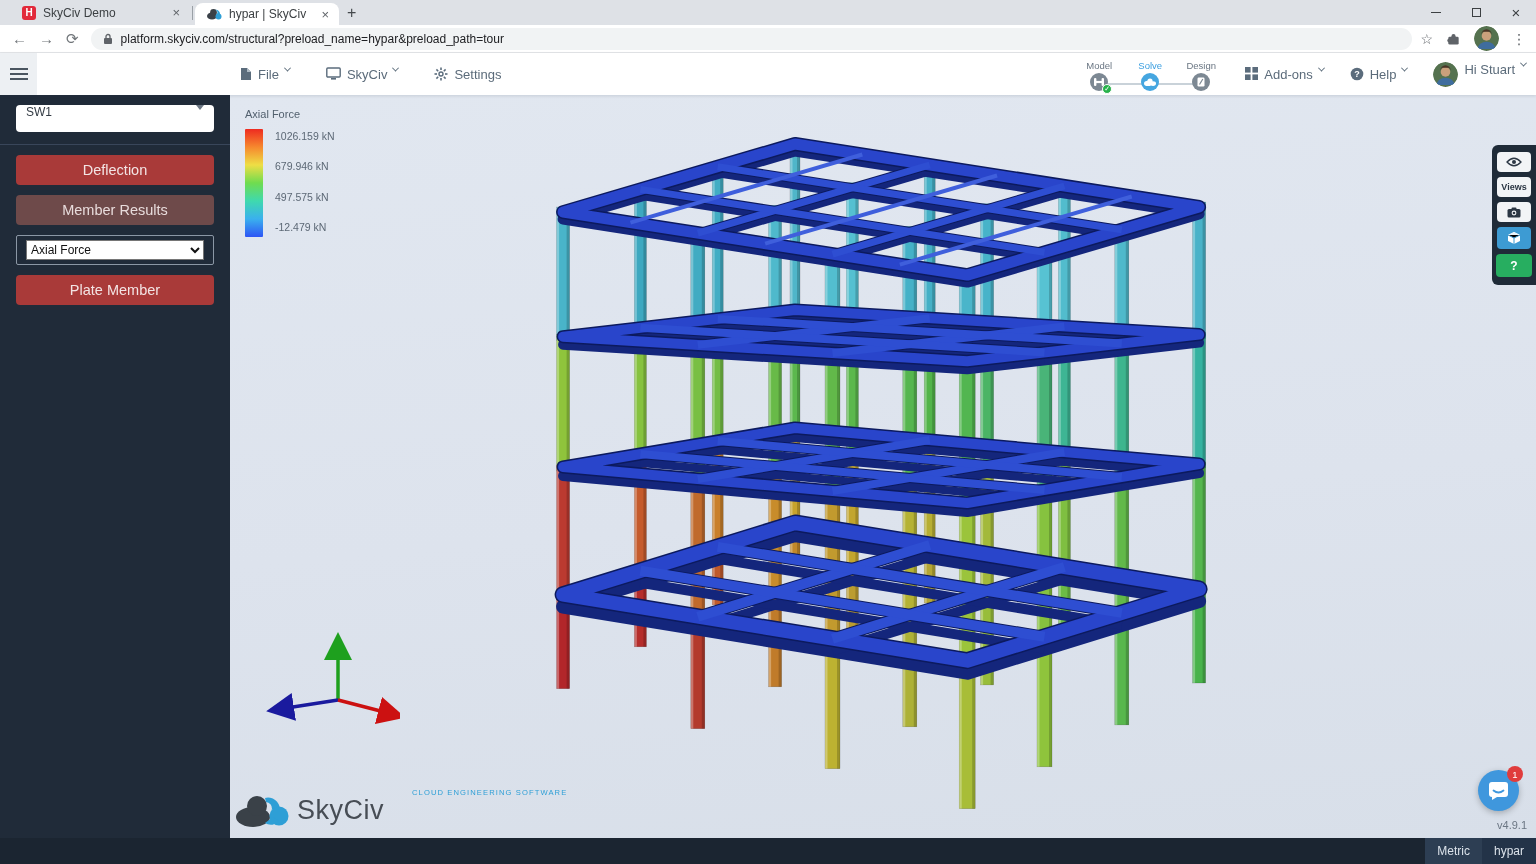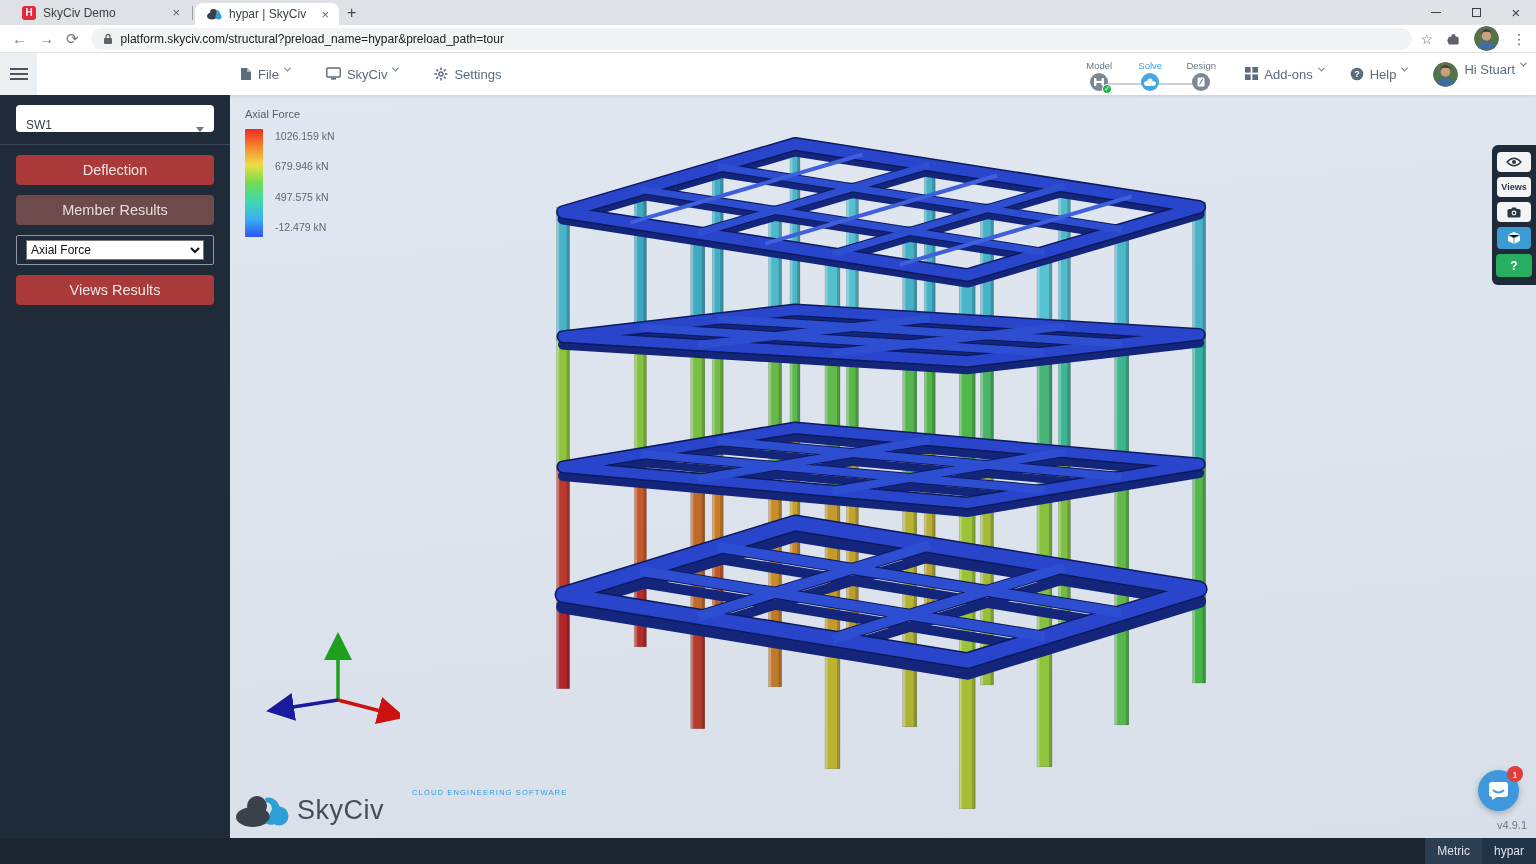--- a/index.html
+++ b/index.html
@@ -44,21 +44,21 @@
   .step .lbl { font-size:9.5px; color:#6a7683; margin-bottom:2px; }
   .step.active .lbl { color:#3b9fe0; }
   .step .circ { position:relative; width:18px; height:18px; border-radius:50%; background:#7c8893; display:flex; align-items:center; justify-content:center; }
   .step.active .circ { background:#45a6e0; }
   .badge-check { position:absolute; right:-4px; bottom:-3px; width:10px; height:10px; border-radius:50%; background:#27b24a; color:#fff; font-size:7px; display:flex; align-items:center; justify-content:center; border:1px solid #fff; }
 
   .avatar { width:25px; height:25px; border-radius:50%; overflow:hidden; }
 
   
   .sidebar { position:absolute; top:95px; left:0; width:230px; height:743px; background:#202b39; }
-  .swselect { margin:10px 16px 0 16px; height:27px; background:#fff; border-radius:4px; display:flex; align-items:flex-end; justify-content:space-between; padding:0 10px; font-size:12px; color:#333b44; }
+  .swselect { margin:10px 16px 0 16px; height:27px; background:#fff; border-radius:4px; display:flex; align-items:flex-start; justify-content:space-between; padding:0 10px; font-size:12px; color:#333b44; }
   .swselect .tri { width:0; height:0; border-left:4px solid transparent; border-right:4px solid transparent; border-top:5px solid #6b7683; }
   .sep { height:1px; background:#39465a; margin:12px 0 10px 0; }
   .sbtn { margin:0 16px 10px 16px; height:30px; border:none; border-radius:4px; background:#a93a39; color:#f3e4e4; font-size:14.5px; width:198px; display:block; font-family:inherit; }
   .sbtn.muted { background:#6e4a4a; color:#e8dcdc; }
   .selwrap { margin:0 16px 10px 16px; border:1px solid #8b97a5; border-radius:2px; padding:4px 9px; }
   .selwrap select { width:100%; height:20px; font-size:12px; font-family:inherit; color:#111; background:#fff; border:1px solid #767676; }
 
   
   .viewport { position:absolute; top:95px; left:230px; width:1306px; height:743px; background:linear-gradient(175deg,#e1e7f0 0%,#dde3ed 55%,#d8dfe9 100%); overflow:hidden; }
   .scene { position:absolute; left:0; top:0; }
@@ -268,21 +268,21 @@
       <span class="tri"></span>
     </div>
     <div class="sep"></div>
     <button class="sbtn">Deflection</button>
     <button class="sbtn muted">Member Results</button>
     <div class="selwrap">
       <select>
         <option>Axial Force</option>
       </select>
     </div>
-    <button class="sbtn">Views Results</button>
+    <button class="sbtn">Plate Member</button>
   </div>
 
   <div class="viewport">
     <svg class="scene" id="scene" width="1306" height="743" viewBox="230 95 1306 743">
         <rect x="790" y="139" width="10" height="175" fill="#4fb6c9" stroke="rgba(0,0,0,.28)" stroke-width="0.5"></rect>
         <rect x="790" y="139" width="2.5" height="175" fill="rgba(255,255,255,.3)"></rect>
         <rect x="797" y="139" width="3" height="175" fill="rgba(0,0,0,.18)"></rect>
         <rect x="924.2" y="160" width="11" height="162.2" fill="#45b0c6" stroke="rgba(0,0,0,.28)" stroke-width="0.5"></rect>
         <rect x="924.2" y="160" width="2.5" height="162.2" fill="rgba(255,255,255,.3)"></rect>
         <rect x="932.2" y="160" width="3" height="162.2" fill="rgba(0,0,0,.18)"></rect>

